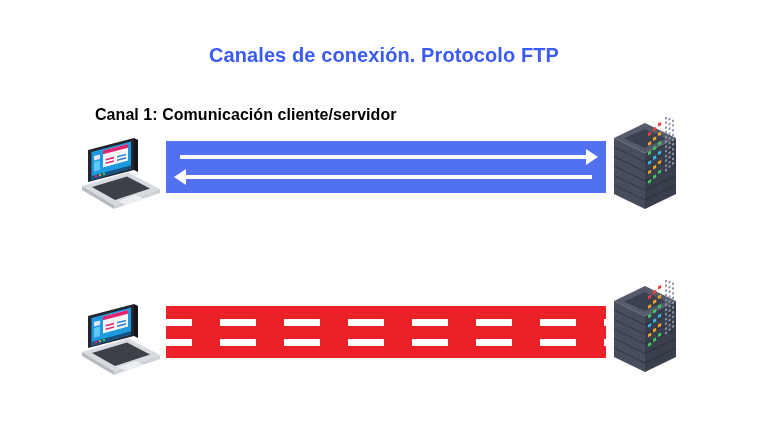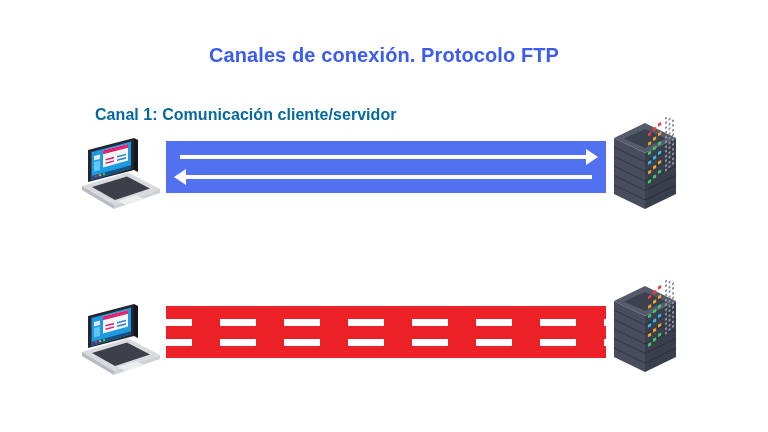--- a/index.html
+++ b/index.html
@@ -33,21 +33,21 @@
     font-weight: bold;
     color: #3b5bf5;
     letter-spacing: 0.1px;
   }
 
   
   .section-heading {
     position: absolute;
     font-size: 16px;
     font-weight: bold;
-    color: #0369a1;
+    color: #000000;
     letter-spacing: 0.05px;
     white-space: nowrap;
   }
   #heading-1 { left: 95px; top: 106px; }
   #heading-2 { left: 95px; top: 264px; }
 
   
   .channel-row { position: absolute; left: 0; width: 768px; }
   #channel-1 { top: 120px; height: 110px; }
   #channel-2 { top: 278px; height: 110px; }

